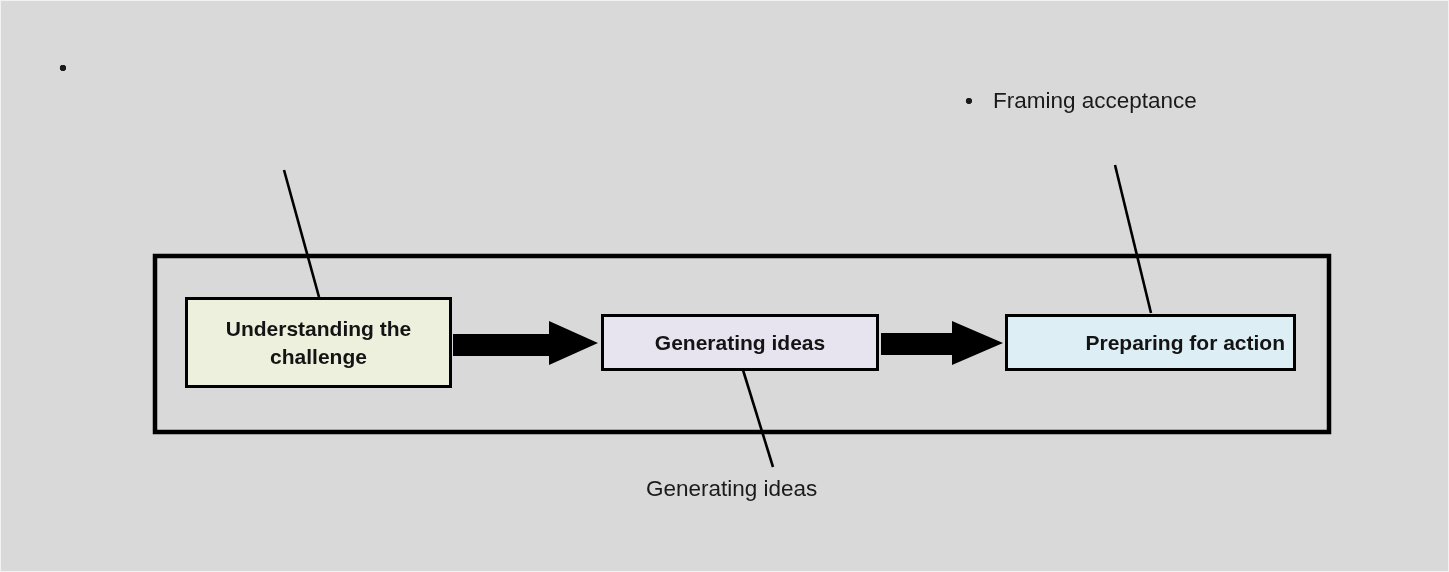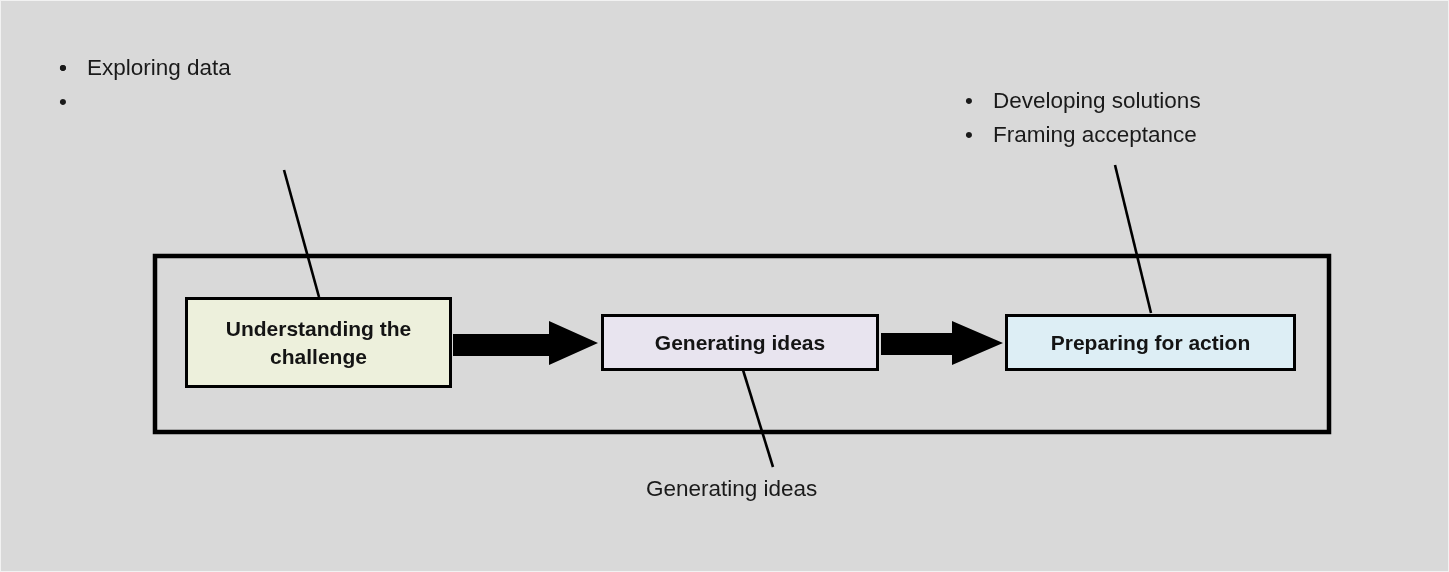--- a/index.html
+++ b/index.html
@@ -86,44 +86,43 @@
   }
   #box-generating {
     left: 600px; top: 313px;
     width: 278px; height: 57px;
     background: #e8e4ef;
   }
   #box-preparing {
     left: 1004px; top: 313px;
     width: 291px; height: 57px;
     background: #ddeef5;
+    justify-content: flex-end;
   }
 </style>
 </head>
 <body>
 
 <div id="slide">
 
   <ul id="bullets-left" class="bullet-list">
     <li>
       <span class="bullet-dot">•</span>
     </li>
     <li>
       <span class="bullet-dot">•</span>
-      <span>Exploring data</span>
     </li>
     <li>
       <span class="bullet-dot">•</span>
     </li>
   </ul>
 
   <ul id="bullets-right" class="bullet-list">
     <li>
       <span class="bullet-dot">•</span>
-      <span>Developing solutions</span>
     </li>
     <li>
       <span class="bullet-dot">•</span>
       <span>Framing acceptance</span>
     </li>
   </ul>
 
   <svg id="vector-layer" viewBox="0 0 1449 572">
 
     <rect x="154" y="255" width="1174" height="176" fill="none" stroke="#000000" stroke-width="4.5"></rect>

